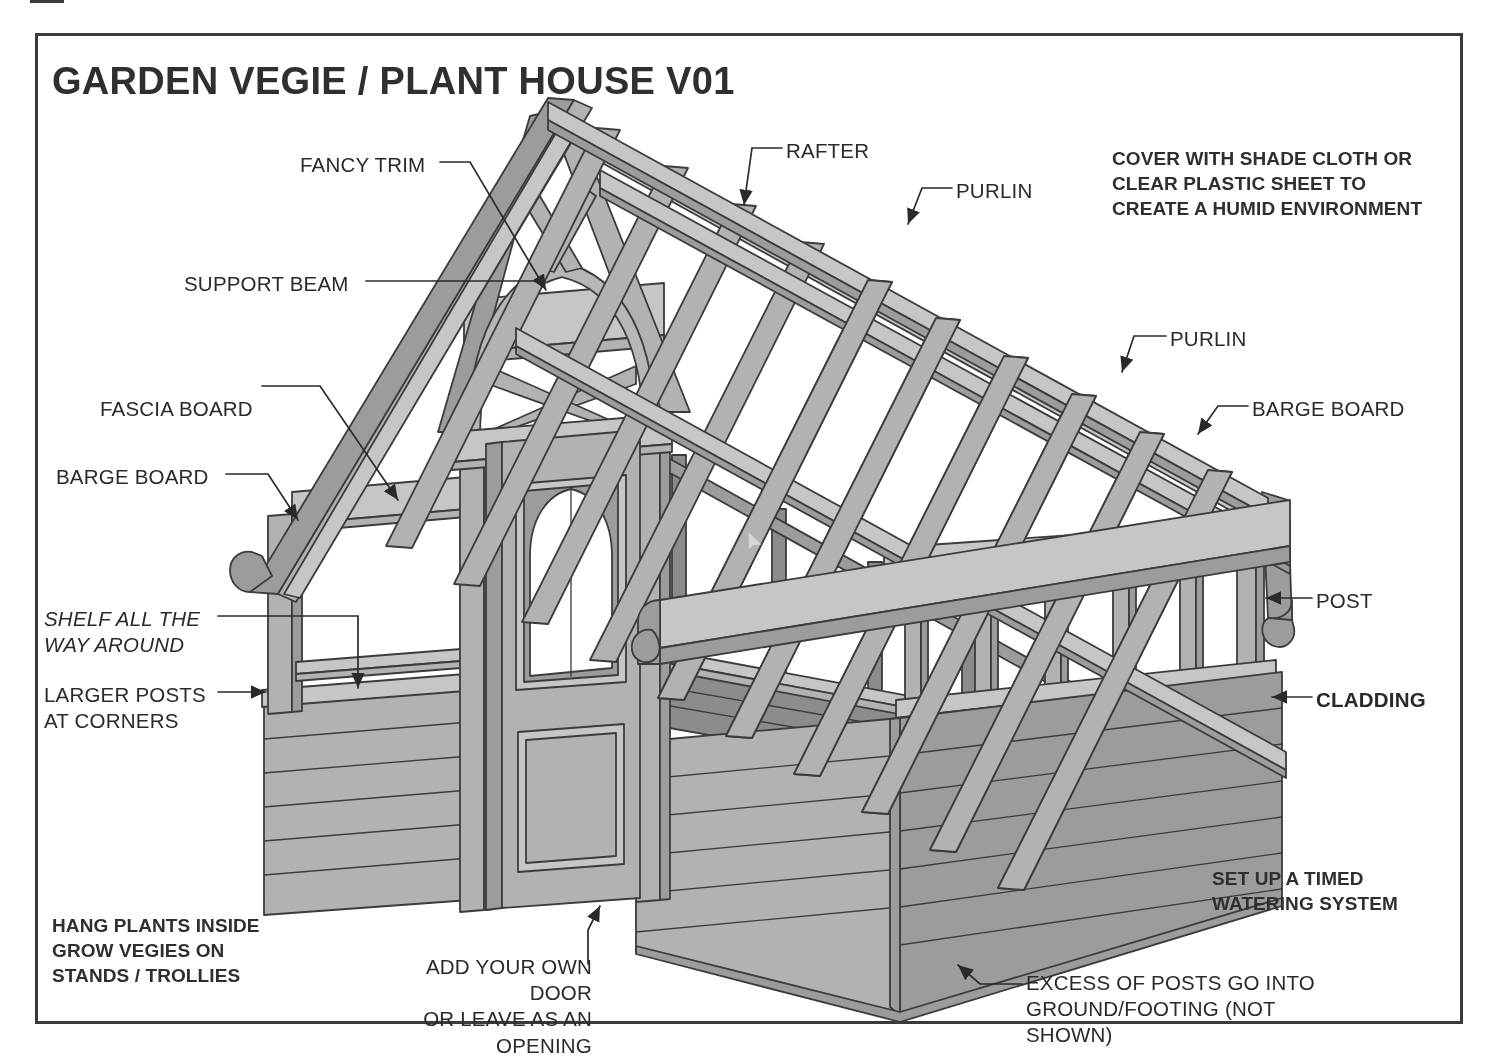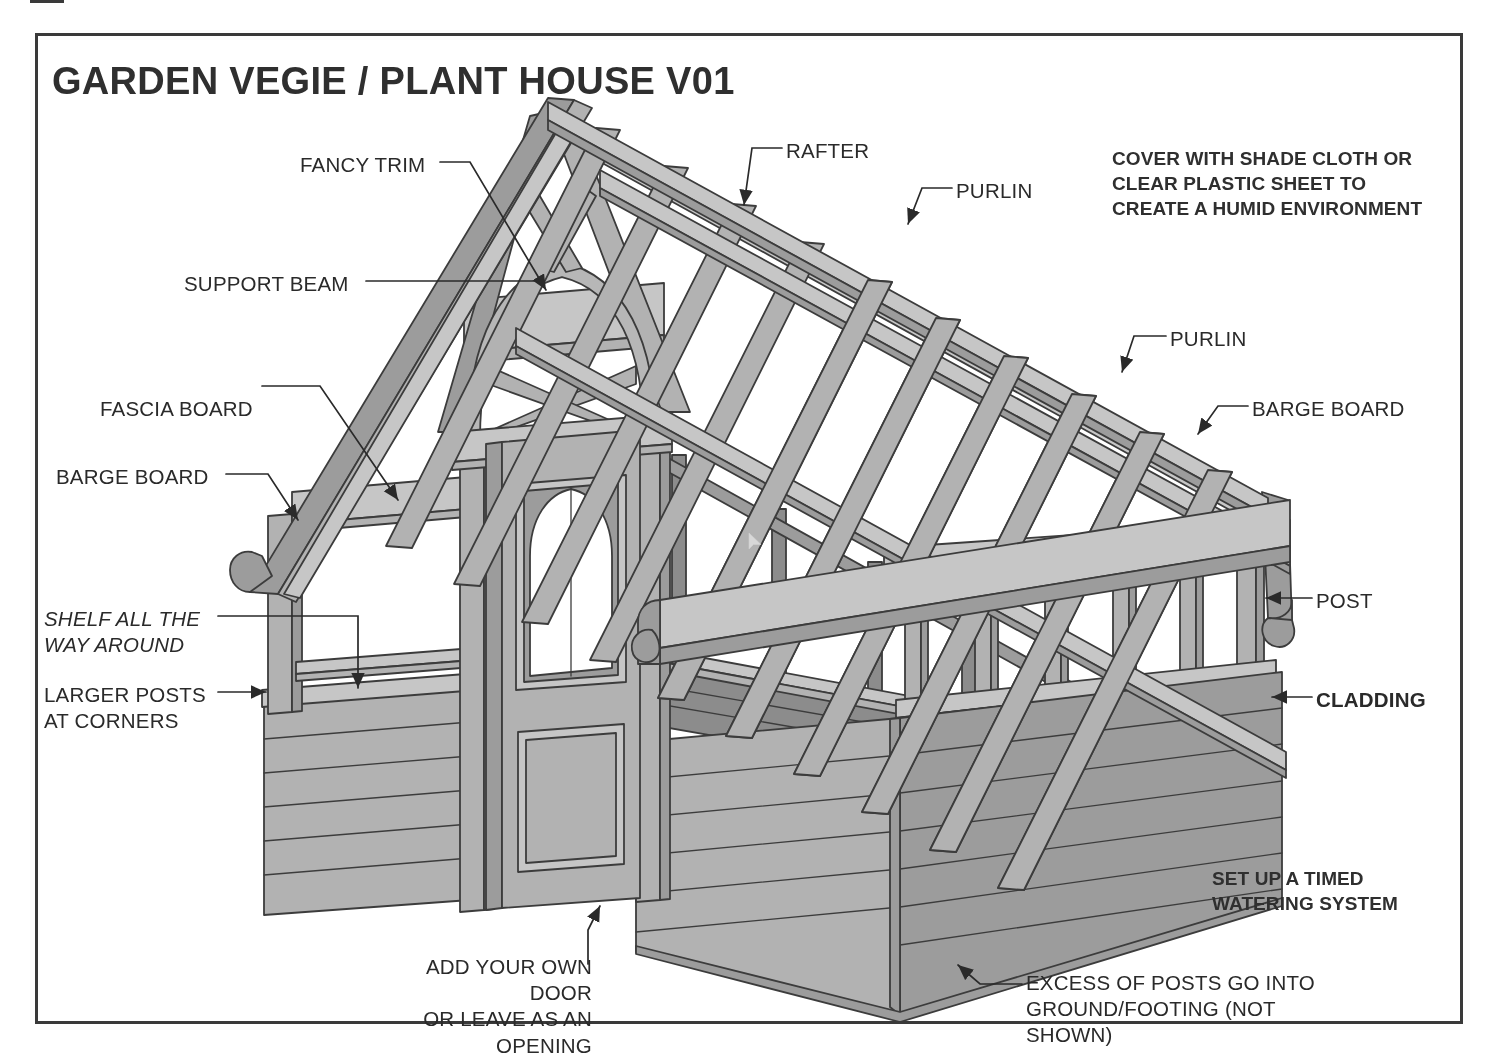--- a/index.html
+++ b/index.html
@@ -356,20 +356,23 @@
 
   <div id="sheet-border"></div>
   <div id="corner-tick"></div>
 
   <div id="title">GARDEN VEGIE / PLANT HOUSE V01</div>
 
   <div class="note-bold" style="left:1112px; top:146px; width:350px;">COVER WITH SHADE CLOTH OR
 CLEAR PLASTIC SHEET TO
 CREATE A HUMID ENVIRONMENT</div>
 
+  <div class="note-bold" style="left:52px; top:913px; width:270px;">HANG PLANTS INSIDE
+GROW VEGIES ON
+STANDS / TROLLIES</div>
 
   <div class="note-bold" style="left:1212px; top:866px; width:250px;">SET UP A TIMED
 WATERING SYSTEM</div>
 
   <div class="label right-al" style="left:300px; top:152px; width:140px;">FANCY TRIM</div>
 
   <div class="label right-al" style="left:184px; top:271px; width:180px;">SUPPORT BEAM</div>
 
   <div class="label right-al" style="left:100px; top:376px; width:168px;margin-top:20px;">FASCIA BOARD</div>
 

